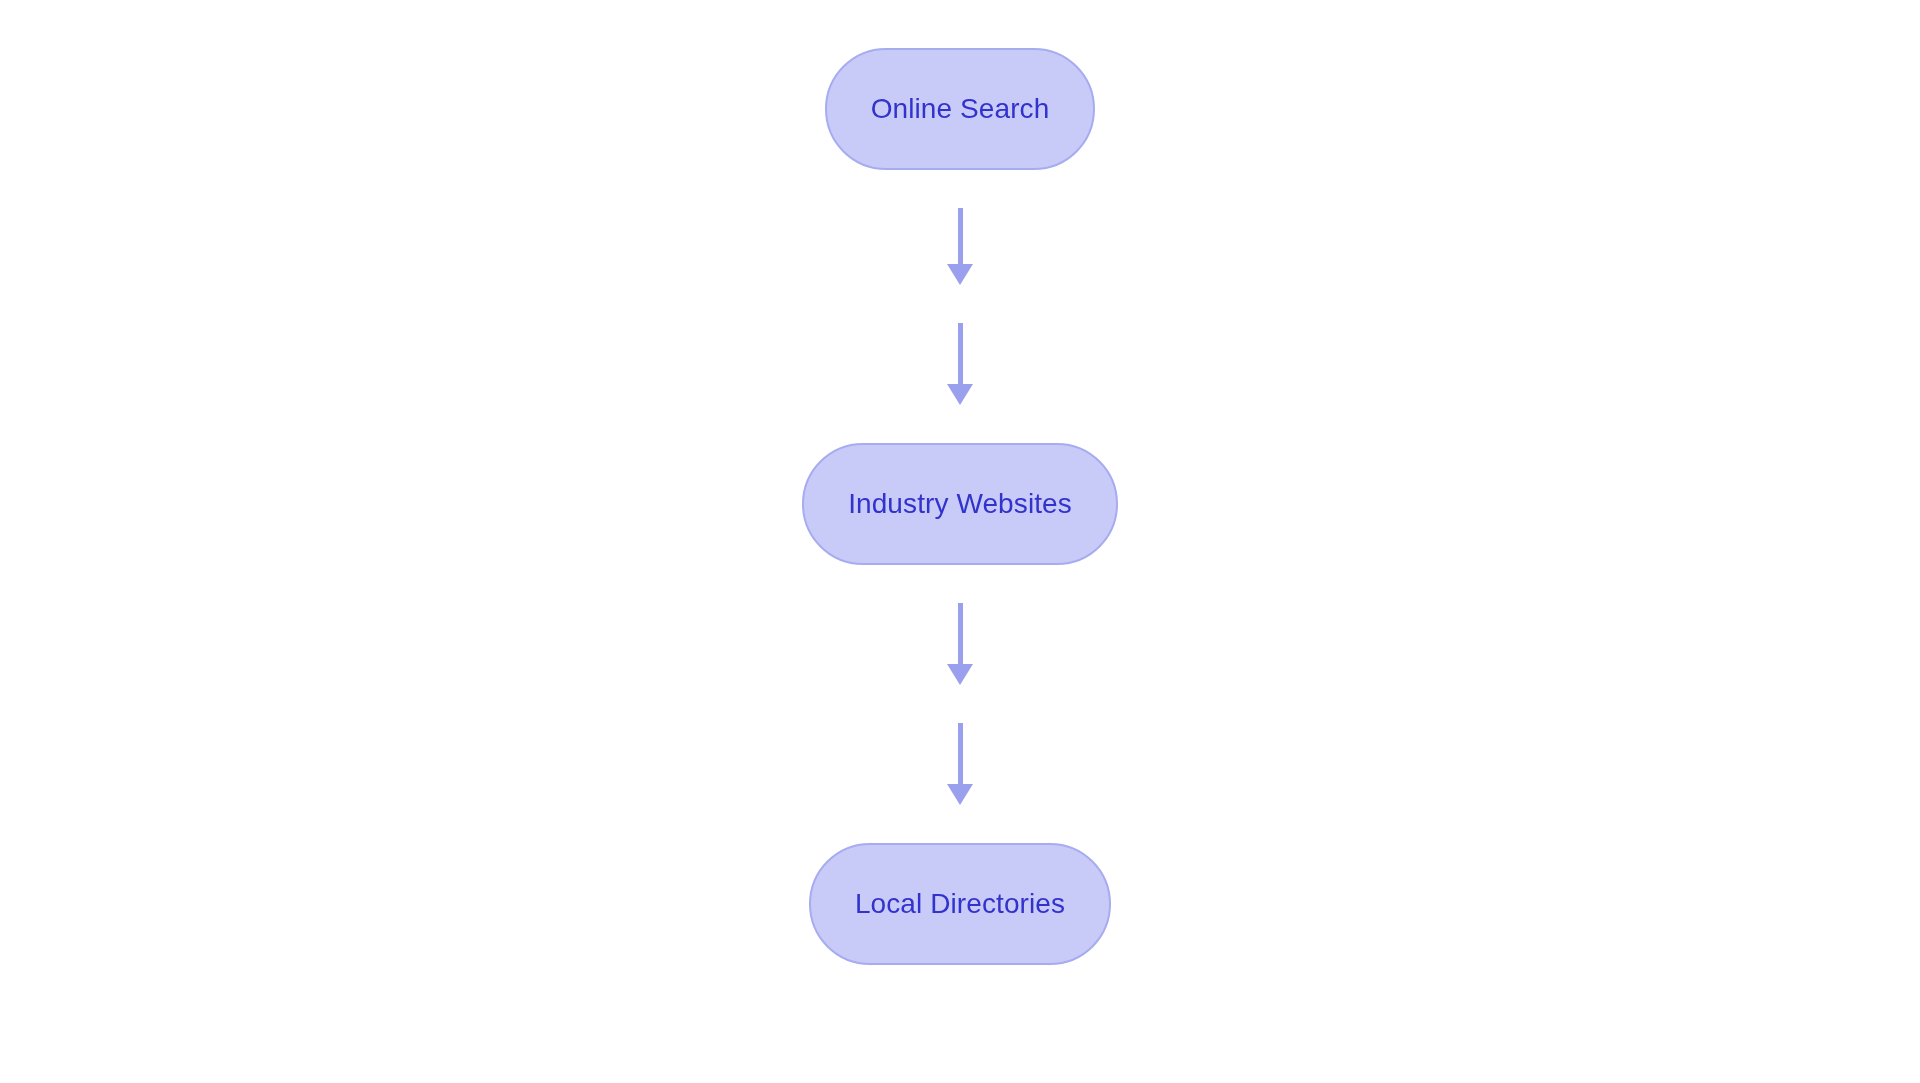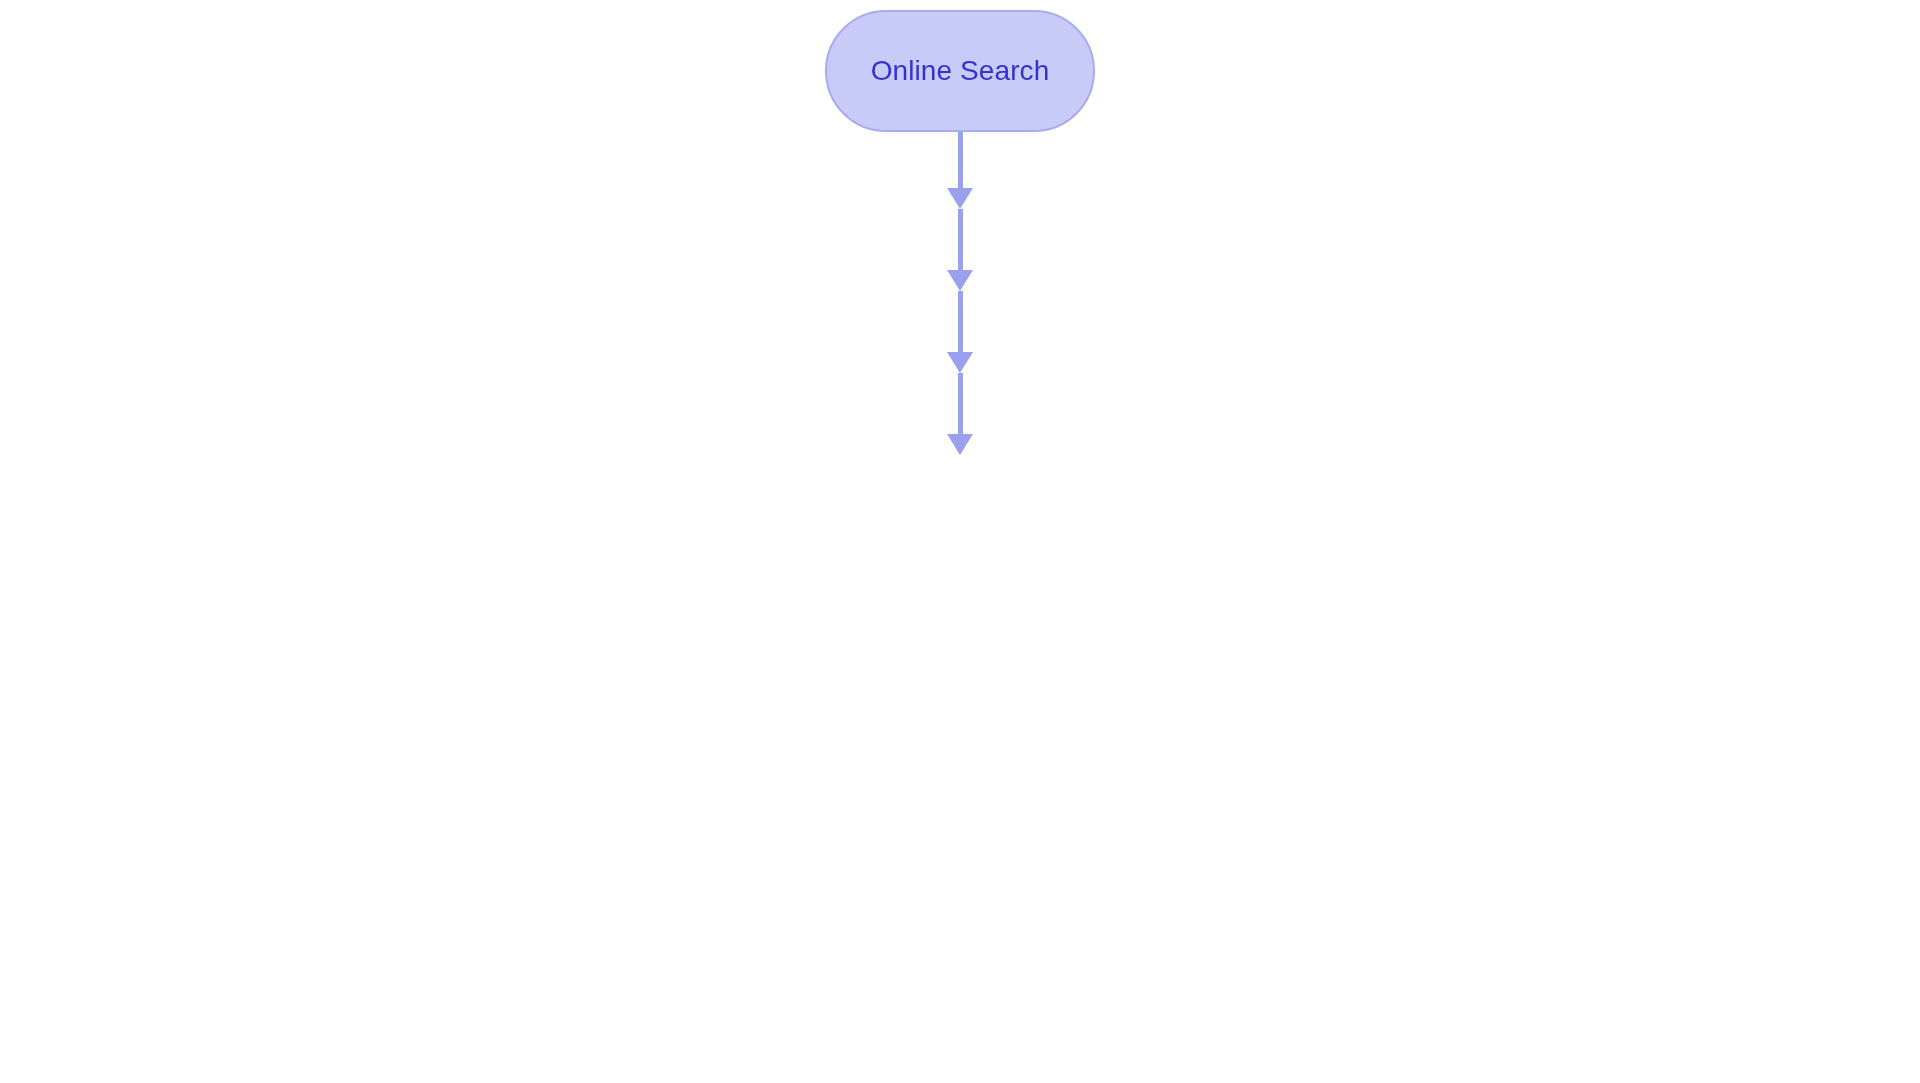--- a/index.html
+++ b/index.html
@@ -24,20 +24,21 @@
   .flow-column {
     position: absolute;
     left: 0;
     top: 0;
     width: 1920px;
     height: 1083px;
     display: flex;
     flex-direction: column;
     align-items: center;
     justify-content: flex-start;
+    gap: 38px;
   }
 
   .node {
     box-sizing: border-box;
     height: 122px;
     border-radius: 61px;
     background: #c8cbf8;
     border: 2px solid #a7abf0;
     color: #3232cc;
     display: flex;
@@ -108,27 +109,33 @@
       <div class="connector-line"></div>
       <div class="connector-head"></div>
     </div>
 
 
     <div class="connector gap-2">
       <div class="connector-line"></div>
       <div class="connector-head"></div>
     </div>
 
+    <div class="node">
+      <span class="node-label">Industry Websites</span>
+    </div>
 
     <div class="connector gap-3">
       <div class="connector-line"></div>
       <div class="connector-head"></div>
     </div>
 
 
     <div class="connector gap-4">
       <div class="connector-line"></div>
       <div class="connector-head"></div>
     </div>
 
+    <div class="node">
+      <span class="node-label">Local Directories</span>
+    </div>
 
   </div>
 </div>
 
 </body></html>

